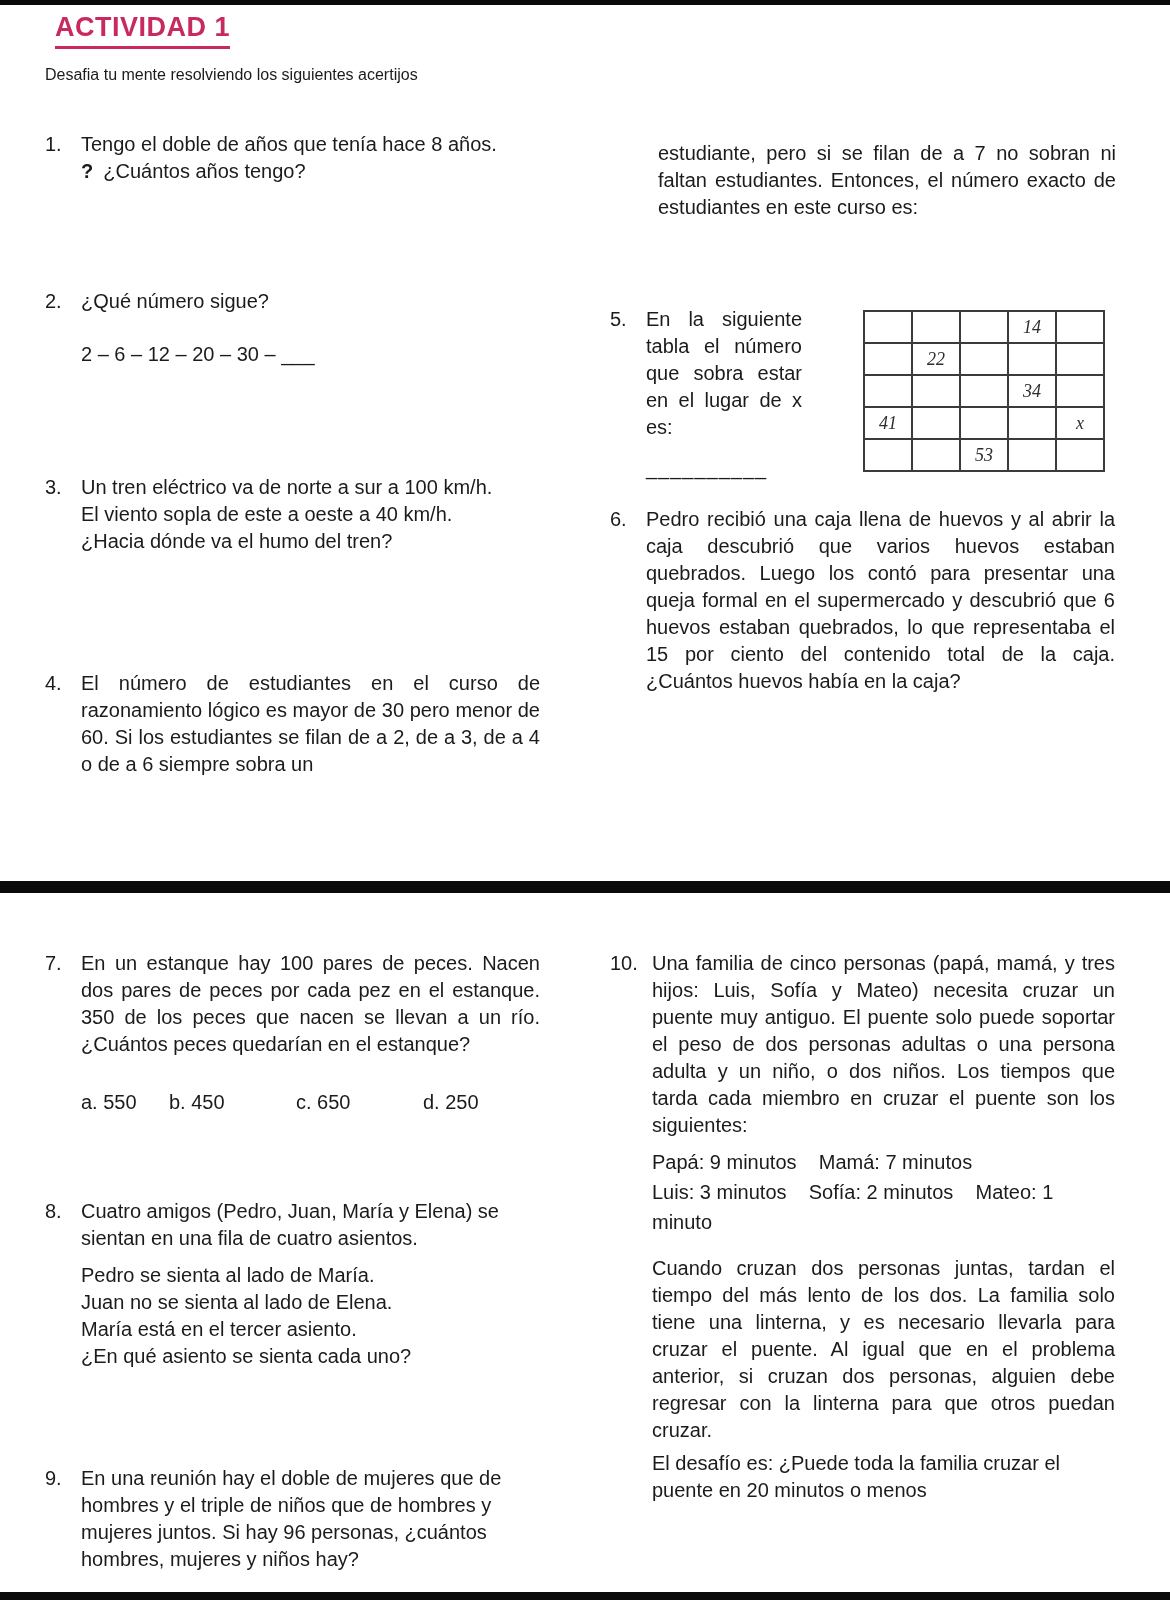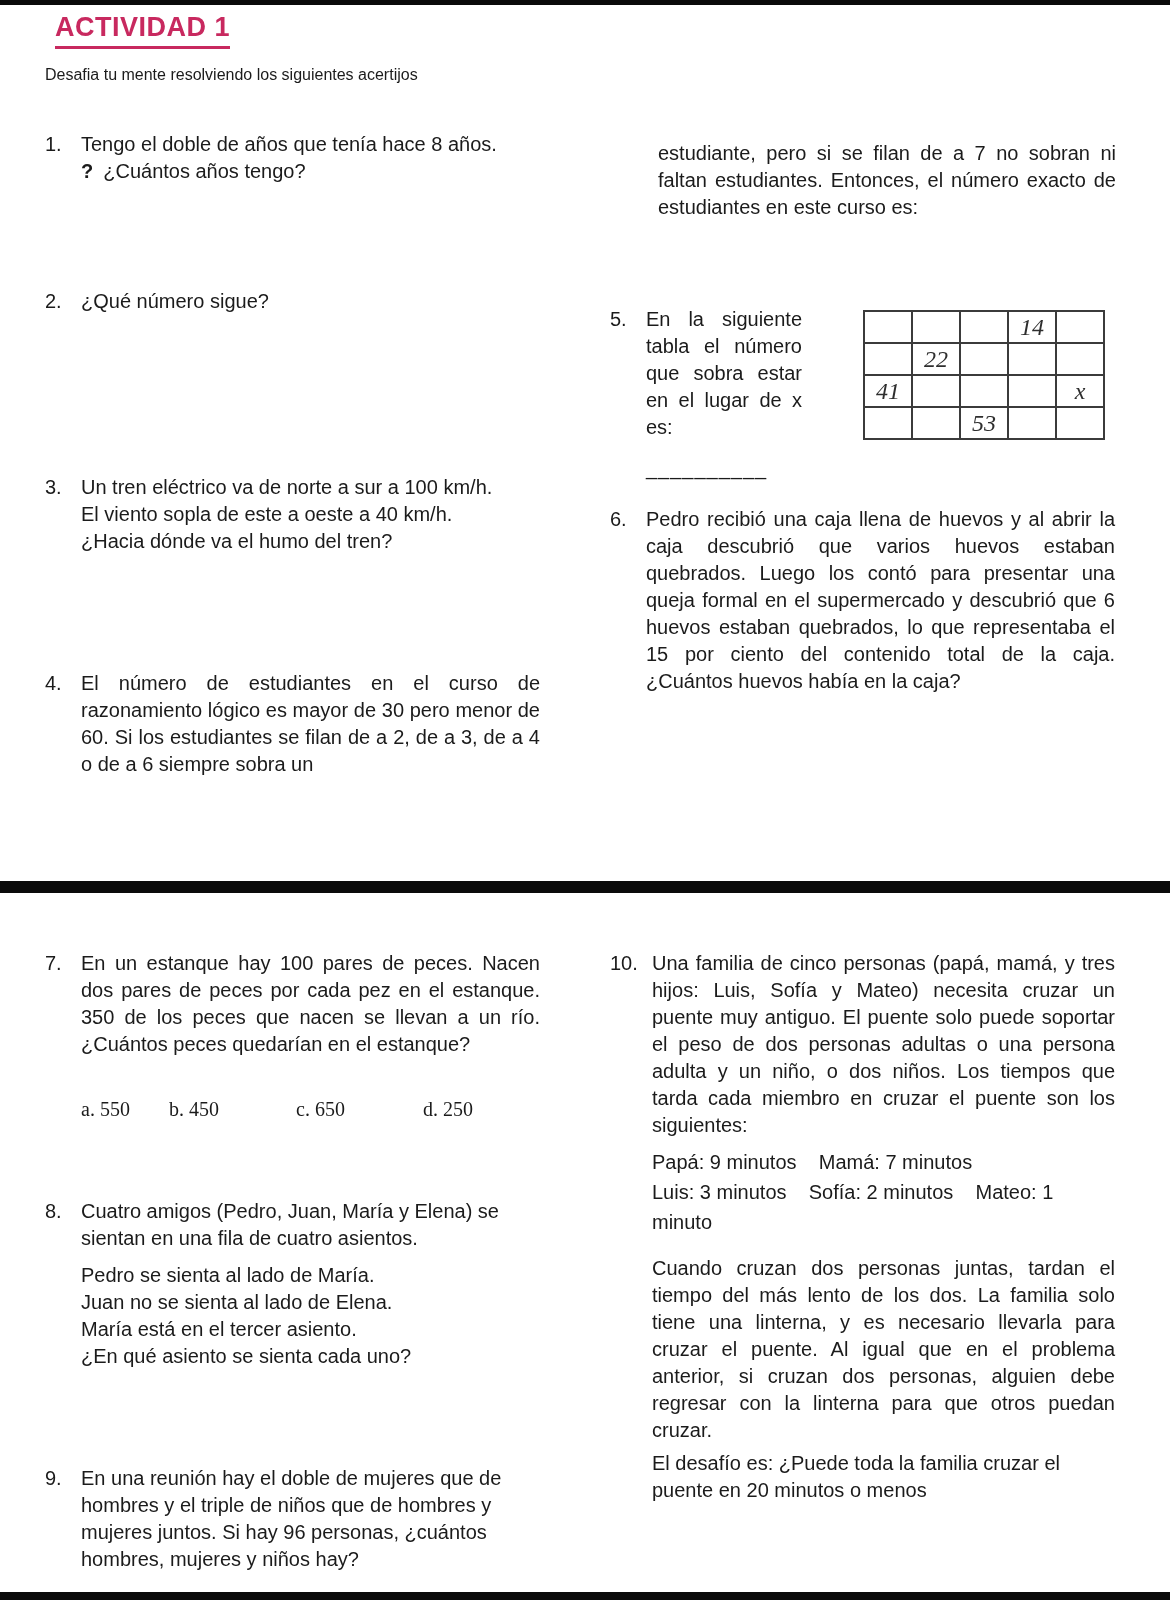--- a/index.html
+++ b/index.html
@@ -12,31 +12,31 @@
   .item{position:absolute;display:flex;align-items:flex-start;font-size:20px;line-height:27px;}
   .num{flex:0 0 36px;}
   .num10{flex:0 0 42px;}
   .body{flex:1;}
   .just{text-align:justify;}
   .preline{white-space:pre-line;}
   .prewrap{white-space:pre-wrap;}
   .qmark{font-weight:700;margin-right:10px;}
   .seq{margin-top:26px;}
   .opts{position:relative;height:27px;margin-top:20px;}
-  .opts span{position:absolute;top:18px;font-family:Liberation Serif, serif;}
+  .opts span{position:absolute;top:11px;}
   .opt-a{left:0;} .opt-b{left:88px;} .opt-c{left:215px;} .opt-d{left:342px;}
   .clues{margin-top:10px;}
   .q8{}
   .blank{margin-top:14px;letter-spacing:1px;}
   .times{margin-top:8px;line-height:30px;}
   .rule{margin-top:18px;}
   .challenge{margin-top:6px;}
   table.grid{position:absolute;left:863px;top:310px;border-collapse:collapse;}
   table.grid td{width:46px;height:30px;border:2px solid #3b3b3b;text-align:center;
-        font-family:"Liberation Serif",serif;font-style:italic;font-size:24px;color:#2e2e2e;padding:0;}
+        font-family:"Liberation Serif",serif;font-style:italic;font-size:18px;color:#2e2e2e;padding:0;}
 </style>
 </head>
 <body>
 
 <div class="page">
 
   <div class="bar" style="top:0;height:5px;"></div>
 
   <div class="page-title">ACTIVIDAD 1</div>
   <div class="subtitle">Desafia tu mente resolviendo los siguientes acertijos</div>
@@ -46,20 +46,21 @@
     <div class="body">
       <div>Tengo el doble de años que tenía hace 8 años.</div>
       <div><span class="qmark">?</span><span>¿Cuántos años tengo?</span></div>
     </div>
   </div>
 
   <div class="item" style="left:45px;top:288px;width:495px;">
     <div class="num">2.</div>
     <div class="body">
       <div>¿Qué número sigue?</div>
+      <div class="seq">2 – 6 – 12 – 20 – 30 – ___</div>
     </div>
   </div>
 
   <div class="item" style="left:45px;top:474px;width:495px;">
     <div class="num">3.</div>
     <div class="body preline">Un tren eléctrico va de norte a sur a 100 km/h.
 El viento sopla de este a oeste a 40 km/h.
 ¿Hacia dónde va el humo del tren?</div>
   </div>
 
@@ -87,20 +88,27 @@
       <td></td>
       <td></td>
       <td>14</td>
       <td></td>
     </tr>
     <tr>
       <td></td>
       <td>22</td>
       <td></td>
       <td></td>
+      <td></td>
+    </tr>
+    <tr>
+      <td></td>
+      <td></td>
+      <td></td>
+      <td>34</td>
       <td></td>
     </tr>
     <tr>
       <td>41</td>
       <td></td>
       <td></td>
       <td></td>
       <td>x</td>
     </tr>
     <tr>

